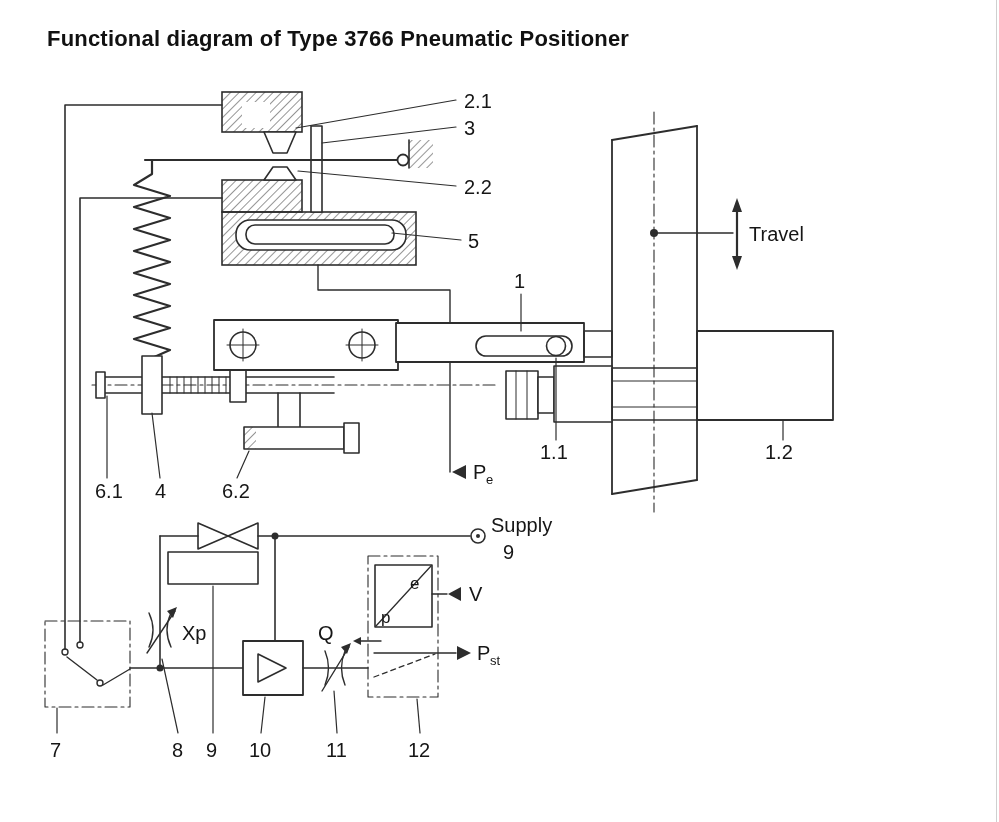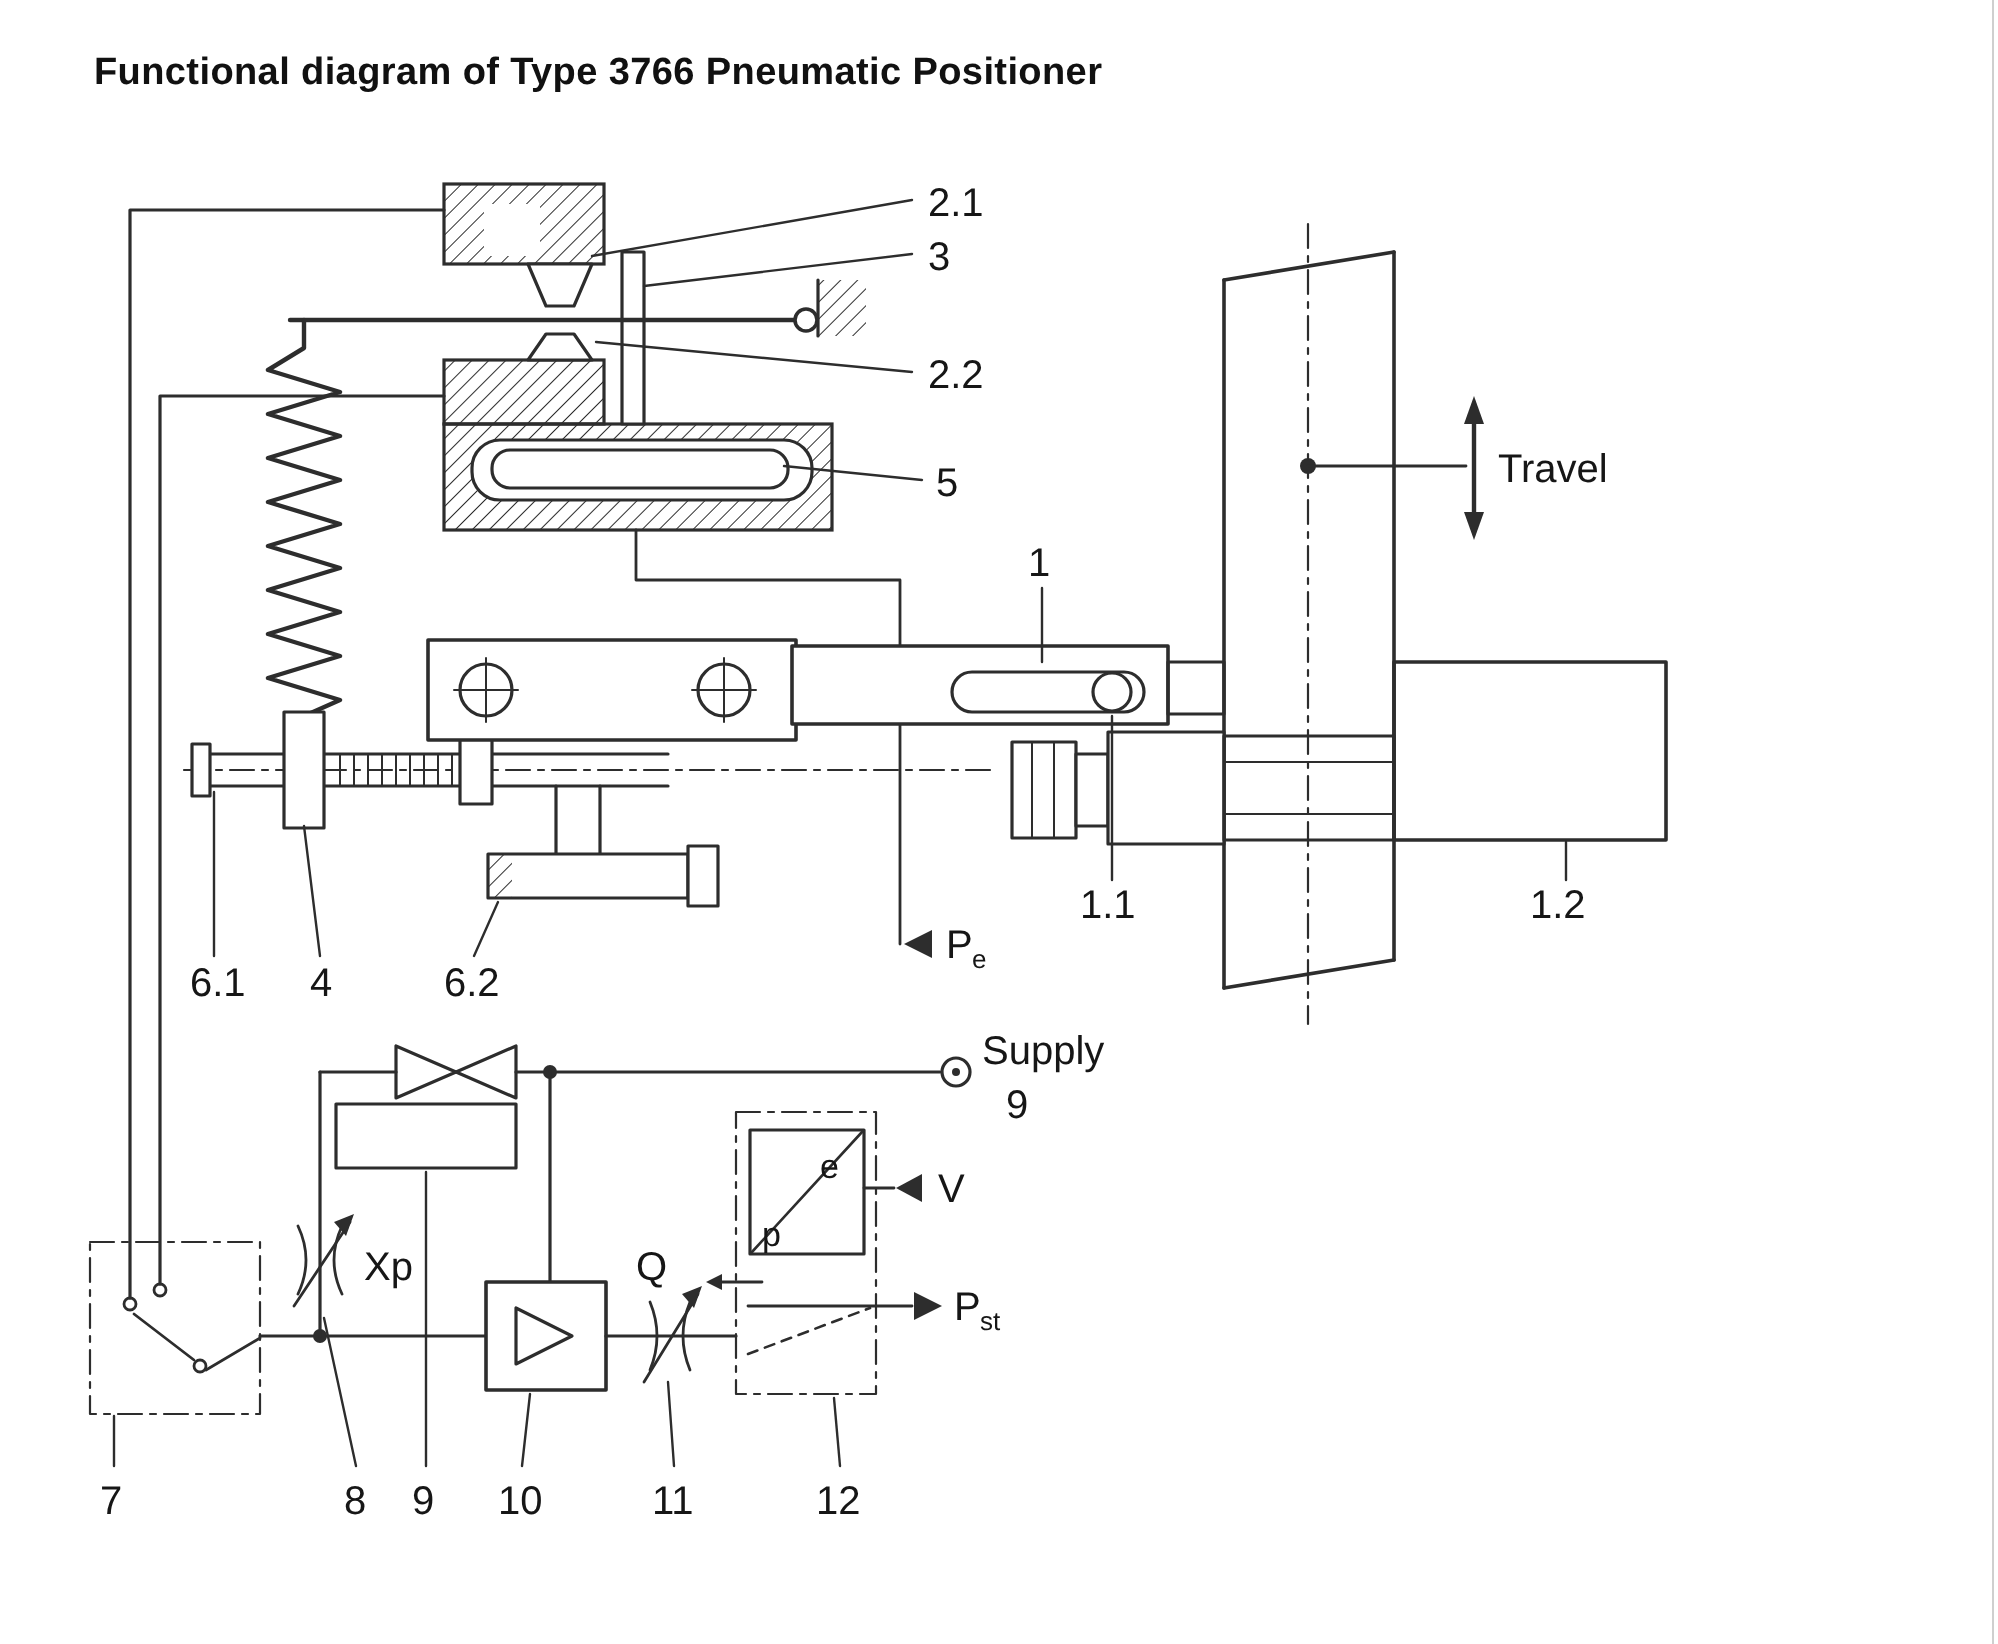--- a/index.html
+++ b/index.html
@@ -1,18 +1,18 @@
 <!DOCTYPE html>
 <html><head>
 <meta charset="utf-8">
 <style>
   html,body{margin:0;padding:0;background:#ffffff;}
   .page{position:relative;width:999px;height:822px;background:#fff;overflow:hidden;
         font-family:"Liberation Sans",sans-serif;}
-  .title{position:absolute;left:47px;top:26px;font-size:19px;font-weight:bold;color:#111;
+  .title{position:absolute;left:47px;top:26px;font-size:22px;font-weight:bold;color:#111;
          letter-spacing:.2px;}
   .edge{position:absolute;right:2px;top:0;width:1px;height:100%;background:#cfcfcf;}
   svg{position:absolute;left:0;top:0;}
   
   .ln{stroke:#2d2d2d;fill:none;stroke-width:1.8;stroke-linejoin:round;stroke-linecap:round;}
   .w1{stroke-width:1;}
   .w12{stroke-width:1.2;}
   .w13{stroke-width:1.3;}
   .w14{stroke-width:1.4;}
   .w16{stroke-width:1.6;}

